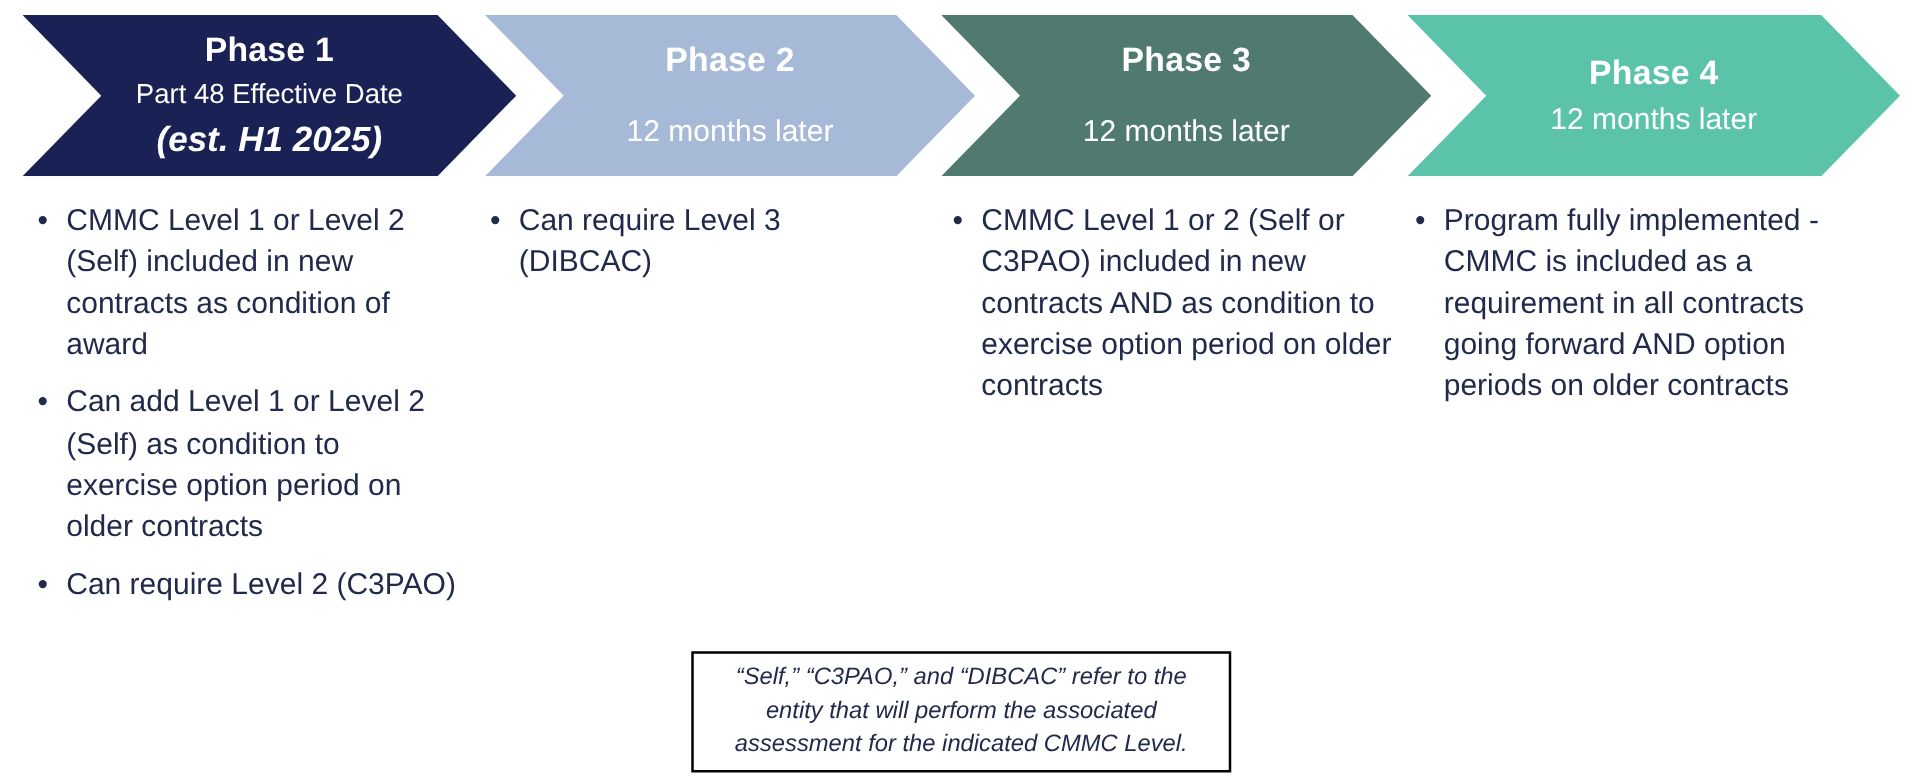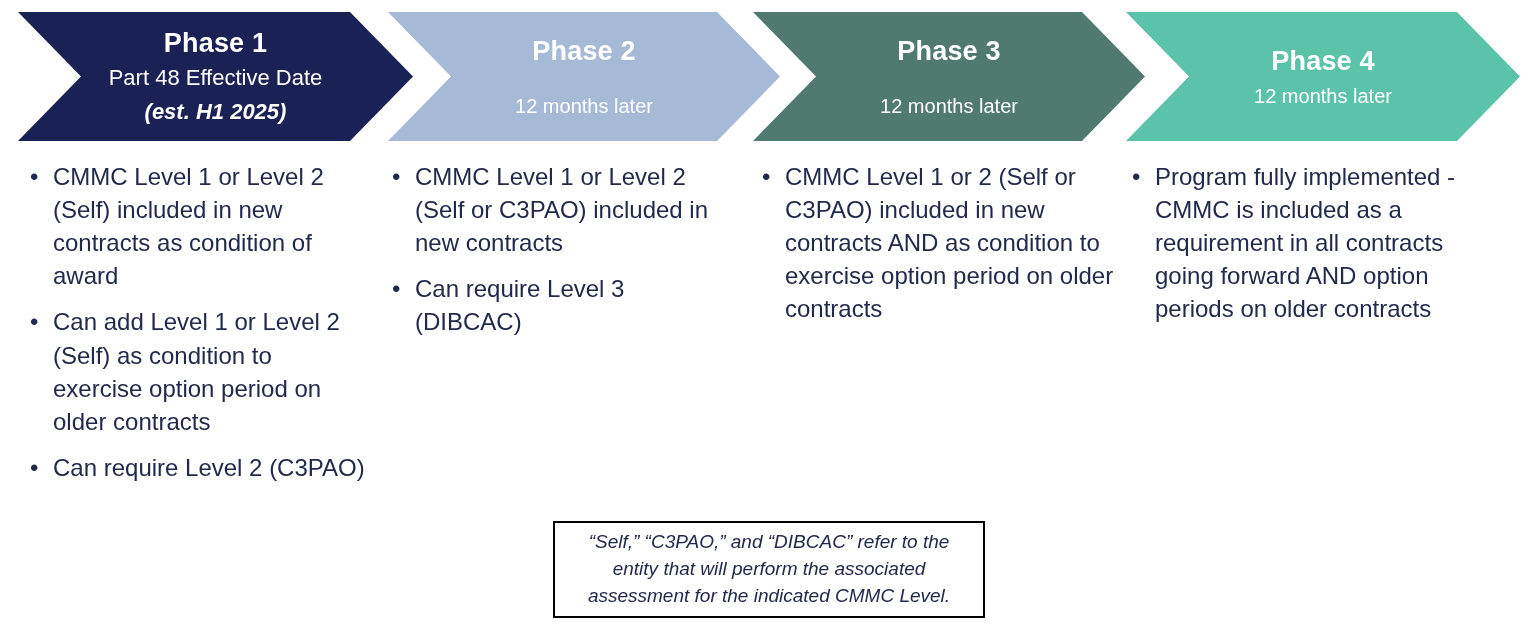--- a/index.html
+++ b/index.html
@@ -30,25 +30,25 @@
   #chevron-2 { left: 388px;  width: 392px; }
   #chevron-3 { left: 753px;  width: 392px; gap: 20px; }
   #chevron-4 { left: 1126px; width: 394px; }
 
   .phase-title {
     font-size: 27px;
     font-weight: bold;
     margin-bottom: 8px;
     letter-spacing: 0.2px;
   }
-  .phase-sub { font-size: 20px; }
+  .phase-sub { font-size: 24px; }
   #chevron-1 .phase-title { margin-bottom: 6px; }
   #chevron-1 .phase-sub   { font-size: 22px; margin-bottom: 8px; }
   .phase-sub-em {
-    font-size: 22px;
+    font-size: 28px;
     font-weight: bold;
     font-style: italic;
     text-align: center;
   }
 
   
   .bullets {
     position: absolute;
     top: 160px;
     color: #222a4c;
@@ -125,21 +125,20 @@
   <div class="bullets" id="col-1">
     <ul>
       <li>CMMC Level 1 or Level 2 (Self) included in new contracts as condition of award</li>
       <li>Can add Level 1 or Level 2 (Self) as condition to exercise option period on older contracts</li>
       <li>Can require Level 2 (C3PAO)</li>
     </ul>
   </div>
 
   <div class="bullets" id="col-2">
     <ul>
-      <li>CMMC Level 1 or Level 2 (Self or C3PAO) included in new contracts</li>
       <li>Can require Level 3 (DIBCAC)</li>
     </ul>
   </div>
 
   <div class="bullets" id="col-3">
     <ul>
       <li>CMMC Level 1 or 2 (Self or C3PAO) included in new contracts AND as condition to exercise option period on older contracts</li>
     </ul>
   </div>
 

